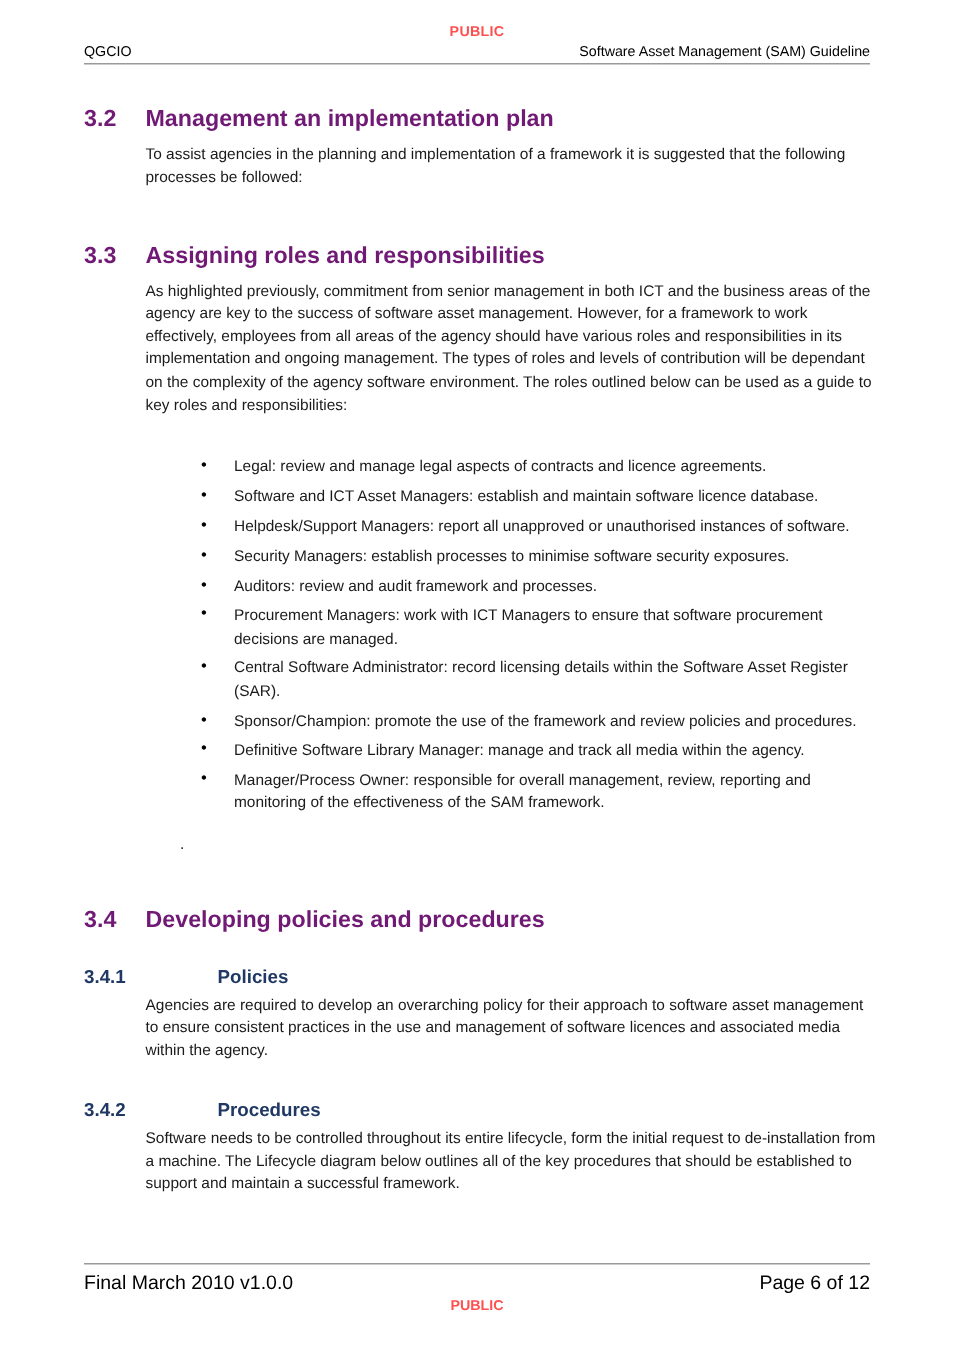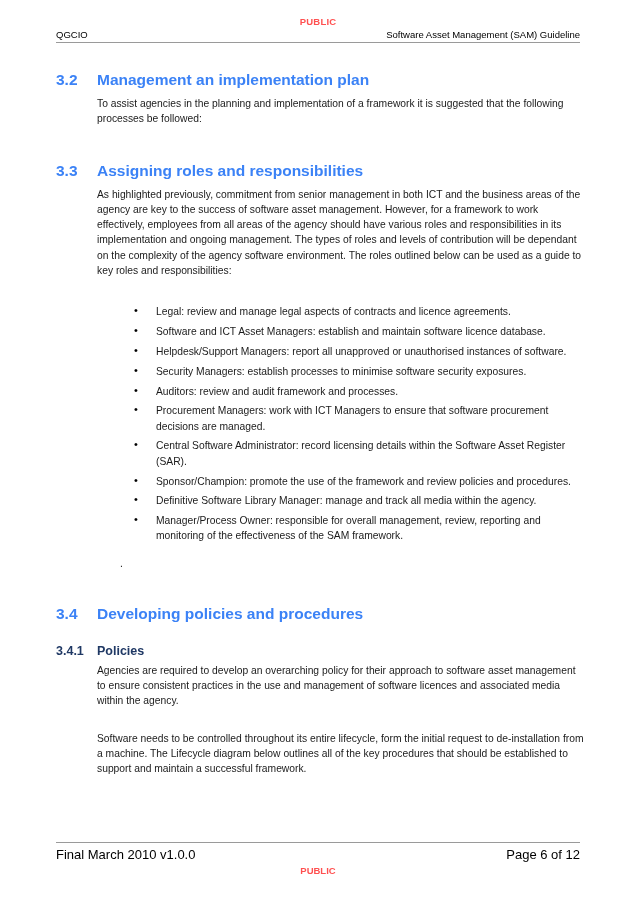--- a/index.html
+++ b/index.html
@@ -56,36 +56,37 @@
   
   .content {
     position: absolute;
     top: 70px;
     left: 56px;
     right: 50px;
   }
 
   .h2 {
     display: flex;
-    color: #3b82f6;
+    color: #701a75;
     font-weight: bold;
     font-size: 15.5px;
     line-height: 20px;
     margin: 0 0 6px 0;
   }
   .h2 .num { width: 41px; flex: 0 0 41px; }
   .h2 .ttl { flex: 1; }
 
   .h3 {
     display: flex;
     color: #1f3864;
     font-weight: bold;
     font-size: 12.5px;
     line-height: 18px;
     margin: 0 0 3px 0;
+    gap: 48px;
   }
   .h3 .num { width: 41px; flex: 0 0 41px; }
   .h3 .ttl { flex: 1; }
 
   .body-text {
     margin-left: 41px;
     font-size: 10.3px;
     line-height: 15.3px;
     color: #1a1a1a;
     text-align: left;
@@ -209,20 +210,24 @@
     <div class="spacer-sm"></div>
 
     <div class="h3">
       <span class="num">3.4.1</span>
       <span class="ttl">Policies</span>
     </div>
     <div class="body-text">Agencies are required to develop an overarching policy for their approach to software asset management to ensure consistent practices in the use and management of software licences and associated media within the agency.</div>
 
     <div class="spacer-md"></div>
 
+    <div class="h3">
+      <span class="num">3.4.2</span>
+      <span class="ttl">Procedures</span>
+    </div>
     <div class="body-text">Software needs to be controlled throughout its entire lifecycle, form the initial request to de-installation from a machine.  The Lifecycle diagram below outlines all of the key procedures that should be established to support and maintain a successful framework.</div>
 
   </div>
 
   <div class="footer">
     <div class="footer-row">
       <div>Final March 2010 v1.0.0</div>
       <div>Page 6 of 12</div>
     </div>
     <div class="footer-class">PUBLIC</div>

